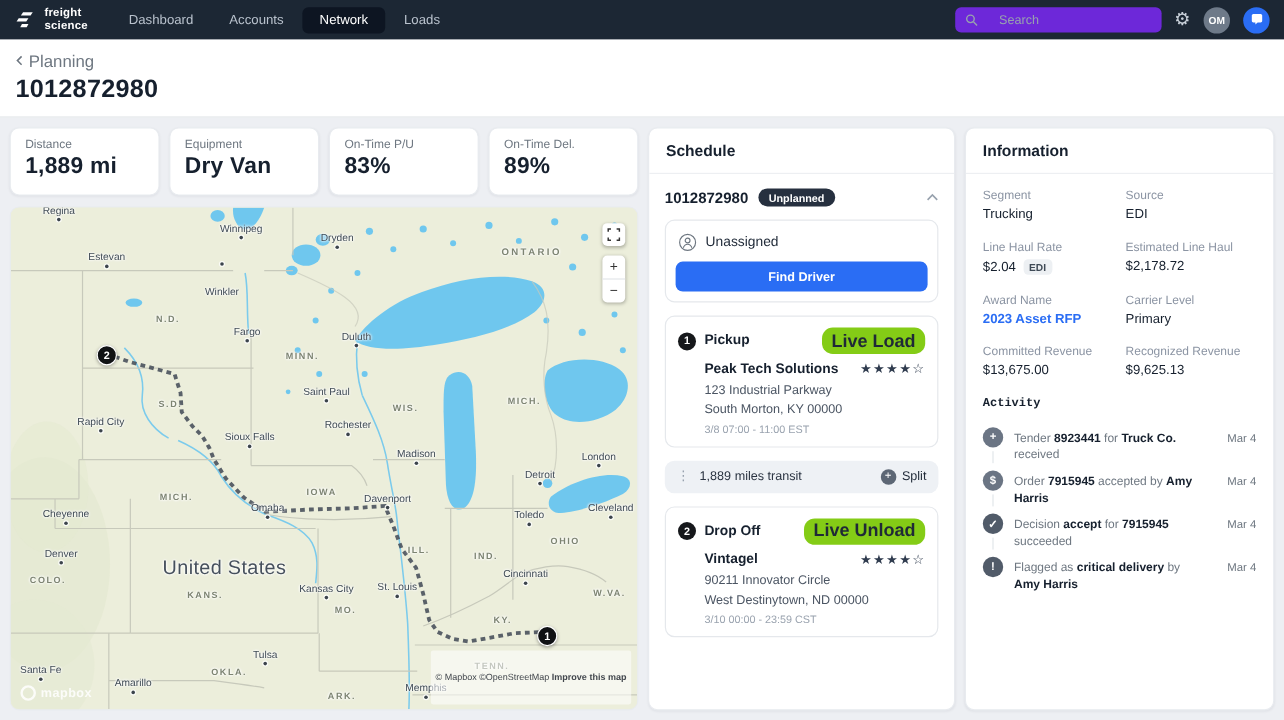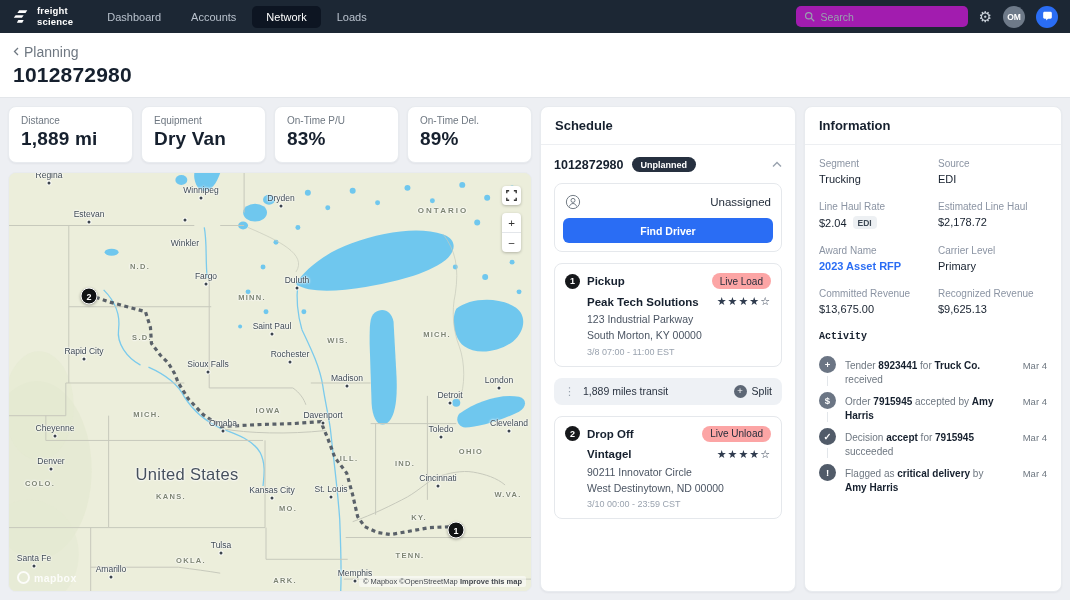--- a/index.html
+++ b/index.html
@@ -8,21 +8,21 @@
   .app { width:1070px; height:600px; display:flex; flex-direction:column; }
 
   
   .navbar { height:33px; background:#1c2734; display:flex; align-items:center; padding:0 12px; flex-shrink:0; }
   .logo { display:flex; align-items:center; gap:7px; margin-right:20px; cursor:pointer; }
   .logo-text { color:#fff; font-size:9.5px; font-weight:700; line-height:1.1; letter-spacing:.2px; }
   .nav-items { display:flex; gap:2px; }
   .nav-item { color:#b9c2cd; font-size:11px; padding:5px 14px; border-radius:5px; cursor:pointer; }
   .nav-item.active { background:#0d1522; color:#fff; }
   .nav-right { margin-left:auto; display:flex; align-items:center; gap:11px; }
-  .searchbox { width:172px; height:21px; background:#a21caf; border-radius:5px; display:flex; align-items:center; gap:6px; padding:0 8px; }
+  .searchbox { width:172px; height:21px; background:#6d28d9; border-radius:5px; display:flex; align-items:center; gap:18px; padding:0 8px; }
   .searchbox input { background:transparent; border:0; outline:0; color:#e3e8ee; font-size:10.5px; width:100%; font-family:inherit; }
   .searchbox input::placeholder { color:#98a2ae; }
   .gear { font-size:15px; color:#c9d1da; cursor:pointer; line-height:1; }
   .avatar { width:22px; height:22px; border-radius:50%; background:#6e7a89; color:#fff; font-size:8.5px; font-weight:700; display:flex; align-items:center; justify-content:center; cursor:pointer; }
   .chatbtn { width:22px; height:22px; border-radius:50%; background:#2a6df4; display:flex; align-items:center; justify-content:center; cursor:pointer; }
 
   
   .pagehead { background:#fff; padding:9px 13px 10px; border-bottom:1px solid #e3e6ea; flex-shrink:0; }
   .breadcrumb { color:#6e7781; font-size:14px; display:inline-flex; gap:5px; align-items:center; cursor:pointer; }
   .page-title { font-size:21px; font-weight:800; color:#16202e; margin-top:3px; letter-spacing:.2px; }
@@ -56,41 +56,41 @@
   .map-controls { position:absolute; top:13px; right:10px; display:flex; flex-direction:column; gap:8px; align-items:center; }
   .mc-btn { width:19px; height:19px; background:#fff; border-radius:4px; box-shadow:0 1px 3px rgba(0,0,0,.25);
             display:flex; align-items:center; justify-content:center; cursor:pointer; }
   .mc-zoom { width:19px; background:#fff; border-radius:4px; box-shadow:0 1px 3px rgba(0,0,0,.25); display:flex; flex-direction:column; }
   .mc-half { height:19px; display:flex; align-items:center; justify-content:center; font-size:11.5px; color:#333; cursor:pointer; }
   .mc-div { height:1px; background:#e3e6ea; }
   .mapbox-brand { position:absolute; left:8px; bottom:7px; display:flex; align-items:center; gap:4px;
                   color:rgba(255,255,255,.85); font-size:10.5px; font-weight:700; letter-spacing:.4px; }
   .mb-logo { width:13px; height:13px; border:2.5px solid rgba(255,255,255,.85); border-radius:50%; }
   .map-attrib { position:absolute; right:5px; bottom:4px; font-size:7.5px; color:#42474d;
-                background:rgba(255,255,255,.55); padding:1px 4px; border-radius:2px; }
+                background:rgba(255,255,255,.55); padding:18px 4px; border-radius:2px; }
   .map-attrib b { font-weight:700; }
 
   
   .schedule { width:256px; flex-shrink:0; display:flex; flex-direction:column; overflow:hidden; }
   .card-head { padding:11px 14px; font-size:13px; font-weight:700; color:#16202e; border-bottom:1px solid #edeff2; }
   .sched-body { padding:12px 13px; }
   .load-row { display:flex; align-items:center; gap:8px; }
   .load-id { font-size:12.5px; font-weight:800; }
   .badge-dark { background:#26303f; color:#fff; font-size:9px; font-weight:600; padding:2.5px 9px; border-radius:10px; }
   .chev { margin-left:auto; cursor:pointer; display:flex; }
   .driver-card { border:1px solid #e5e8ec; border-radius:8px; padding:8px; margin-top:11px; }
-  .driver-row { display:flex; align-items:center; gap:7px; font-size:11.5px; color:#1f2937; padding:2px 2px 8px;justify-content:space-between; }
+  .driver-row { display:flex; align-items:center; gap:7px; font-size:11.5px; color:#1f2937; padding:2px 2px 8px; }
   .btn-primary { width:100%; background:#2a6df4; color:#fff; font-size:10.5px; font-weight:600; border:0;
                  border-radius:6px; height:25px; cursor:pointer; font-family:inherit; }
   .stop-card { border:1px solid #e5e8ec; border-radius:8px; padding:9px 10px; margin-top:11px; }
   .stop-head { display:flex; align-items:center; gap:7px; }
   .stop-num { width:15px; height:15px; border-radius:50%; background:#16181b; color:#fff; font-size:9px; font-weight:700;
               display:flex; align-items:center; justify-content:center; flex-shrink:0; }
   .stop-type { font-size:11.5px; font-weight:700; }
-  .badge-light { margin-left:auto; background:#fca5a5; font-size:10px; font-weight:400; color:#1f2937; padding:2.5px 8px; border-radius:9px; }
+  .badge-light { margin-left:auto; background:#84cc16; font-size:15px; font-weight:700; color:#1f2937; padding:2.5px 8px; border-radius:9px; }
   .stop-body { padding-left:22px; }
   .stop-name-row { display:flex; align-items:center; margin-top:6px; }
   .stop-name { font-size:11.5px; font-weight:700; }
   .stars { margin-left:auto; font-size:11px; color:#2f3b4e; letter-spacing:1px; }
   .stop-addr { font-size:10.5px; color:#4b5563; line-height:1.55; margin-top:3px; }
   .stop-window { font-size:9px; color:#9aa3af; margin-top:3px; }
   .transit-row { background:#eef1f5; border-radius:8px; margin-top:11px; padding:7px 10px; display:flex; align-items:center; gap:8px; }
   .drag-dots { color:#98a2ae; font-size:11px; cursor:grab; line-height:1; }
   .transit-label { font-size:10.5px; color:#2b3442; }
   .split { margin-left:auto; display:flex; align-items:center; gap:5px; cursor:pointer; }

